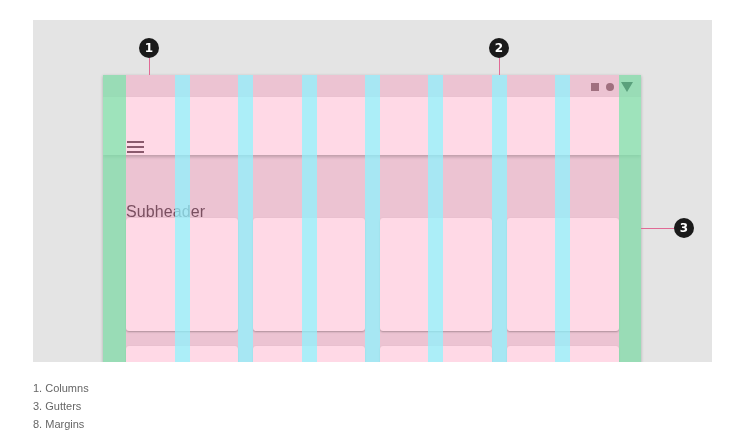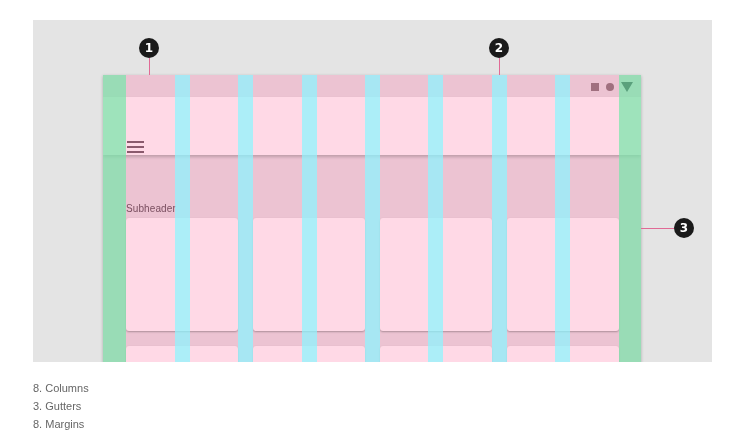--- a/index.html
+++ b/index.html
@@ -27,21 +27,21 @@
   .gutter { position: absolute; top: 0; bottom: 0; width: 15px; background: rgba(140, 245, 255, 0.72); z-index: 5; }
 
   .menu-icon { position: absolute; left: 24px; top: 44px; width: 17px; height: 12px; z-index: 3; }
   .menu-icon span { display: block; height: 2px; background: #8a5a6d; margin-bottom: 3px; }
 
   .status-icons { position: absolute; right: 8px; top: 7px; height: 10px; display: flex; align-items: center; gap: 7px; z-index: 6; }
   .ic-square { width: 8px; height: 8px; background: #a0707f; }
   .ic-circle { width: 8px; height: 8px; border-radius: 50%; background: #a0707f; }
   .ic-triangle { width: 0; height: 0; border-left: 6px solid transparent; border-right: 6px solid transparent; border-top: 10px solid #5aa07c; }
 
-  .subheader { position: absolute; left: 23px; top: 128px; font-size: 10px; color: #7a4f60; z-index: 3; letter-spacing: 0.1px; text-align: right; }
+  .subheader { position: absolute; left: 23px; top: 128px; font-size: 16px; color: #7a4f60; z-index: 3; letter-spacing: 0.1px; text-align: right; }
 
   
   .callout-line-v { position: absolute; width: 1px; background: #e06a95; z-index: 10; }
   .callout-line-h { position: absolute; height: 1px; background: #e06a95; z-index: 10; }
   .badge { position: absolute; width: 20px; height: 20px; border-radius: 50%; background: #1a1a1a; color: #ffffff; font-size: 12px; font-weight: bold; line-height: 20px; text-align: center; z-index: 11; font-family: "DejaVu Sans", sans-serif; }
 
   .legend { position: absolute; left: 33px; top: 379px; font-size: 11px; color: #666666; line-height: 18px; }
 </style>
 </head>
 <body>
@@ -91,16 +91,16 @@
   <div class="badge" style="left:106px; top:18px;">1</div>
 
   <div class="callout-line-v" style="left:466px; top:38px; height:17px;"></div>
   <div class="badge" style="left:456px; top:18px;">2</div>
 
   <div class="callout-line-h" style="left:608px; top:208px; width:33px;"></div>
   <div class="badge" style="left:641px; top:198px;">3</div>
 </div>
 
 <div class="legend">
-  <div>8. Columns</div>
+  <div>1. Columns</div>
   <div>3. Gutters</div>
   <div>8. Margins</div>
 </div>
 
 </body></html>

